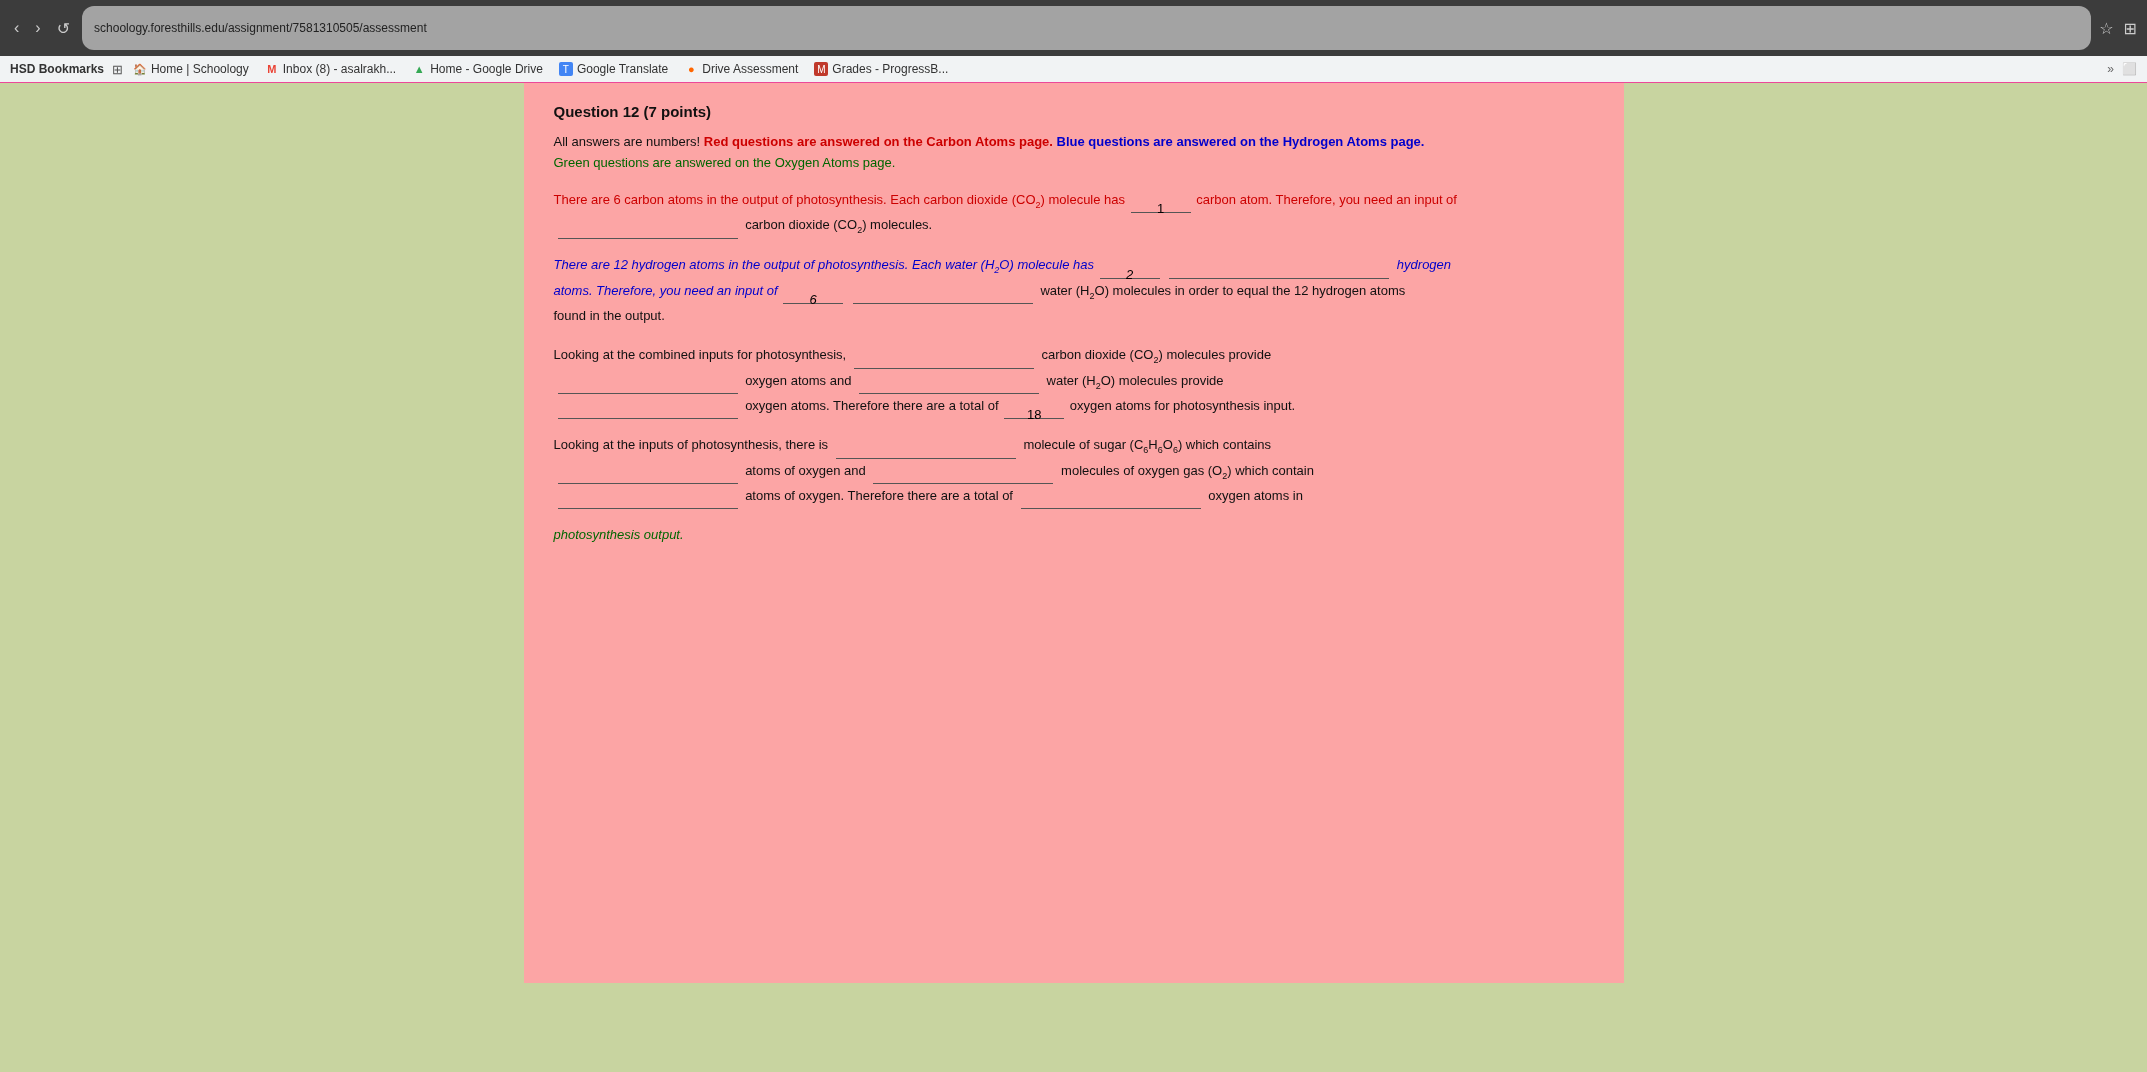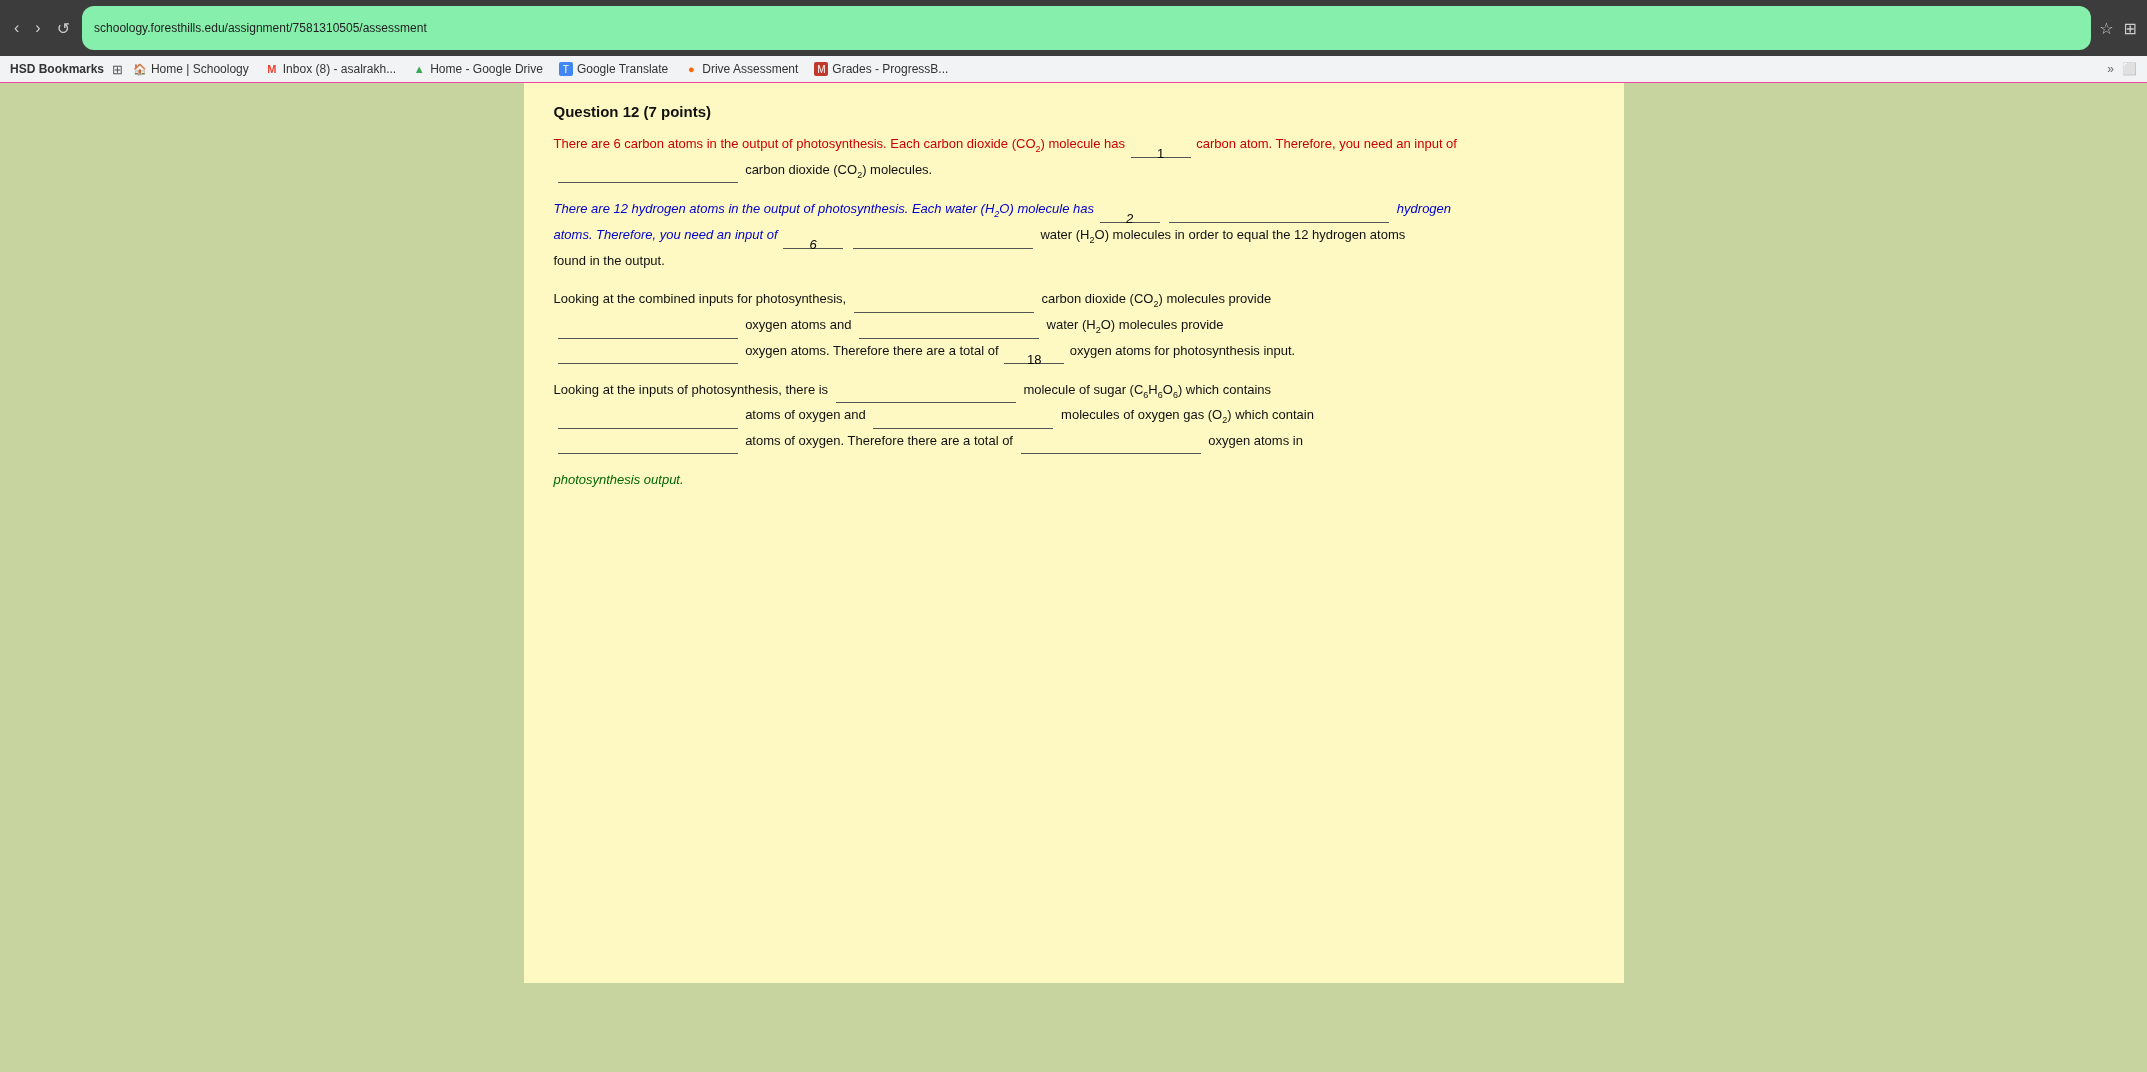--- a/index.html
+++ b/index.html
@@ -17,21 +17,21 @@
     }
     .nav-btn {
       background: none;
       border: none;
       color: #ccc;
       font-size: 16px;
       cursor: pointer;
       padding: 2px 4px;
     }
     .address-bar {
-      background: #86efac;
+      background: #a3a3a3;
       border-radius: 12px;
       padding: 15px 12px;
       flex: 1;
       font-size: 12px;
       color: #222;
     }
     .browser-icons {
       display: flex;
       gap: 10px;
       color: #ccc;
@@ -73,21 +73,21 @@
     .bm-home-icon { color: #1a73e8; }
     .bm-inbox-icon { color: #ea4335; }
     .bm-drive-icon { color: #34a853; }
     .bm-translate-icon { color: #4285f4; }
     .bm-pear-icon { color: #ff6600; }
     .bm-grades-icon { color: #c0392b; }
     .bm-more { margin-left: auto; color: #666; }
 
     
     .main-content {
-      background: #fef9c3;
+      background: #fca5a5;
       padding: 20px 30px;
       min-height: 900px;
       max-width: 1100px;
       margin: 0 auto;
     }
 
     .question-header {
       font-size: 15px;
       font-weight: bold;
       color: #111;
@@ -196,20 +196,24 @@
   <span class="bm-more">»</span>
   <span style="margin-left:4px;color:#666;">⬜</span>
 </div>
 
 <div class="main-content">
 
   <div class="question-header">
     <span>Question 12</span>&nbsp;<span>(7 points)</span>
   </div>
 
+  <div class="instructions">
+    <span>All answers are numbers! </span><span class="red-text">Red questions are answered on the Carbon Atoms page.</span><span class="blue-text"> Blue questions are answered on the Hydrogen Atoms page.</span><br>
+    <span class="green-text"> Green questions are answered on the Oxygen Atoms page.</span>
+  </div>
 
   <div class="question-block">
     <span class="red-line">There are 6 carbon atoms in the output of photosynthesis.  Each carbon dioxide (CO<sub>2</sub>) molecule has
       <span class="filled-blank">1</span>
     </span>
     <span class="red-line"> carbon atom.  Therefore, you need an input of</span>
     <span class="blank"></span>
     <span class="black-line"> carbon dioxide (CO<sub>2</sub>) molecules.</span>
   </div>
 

